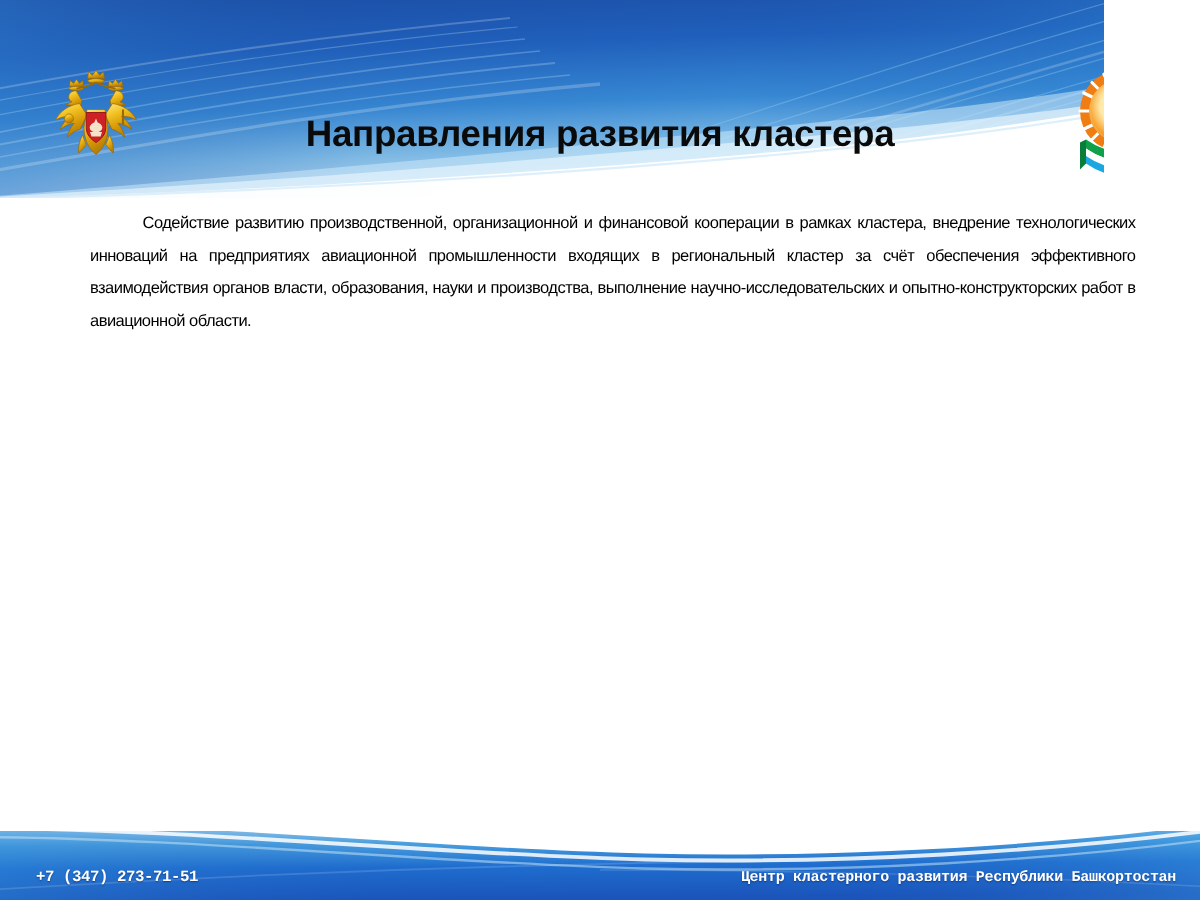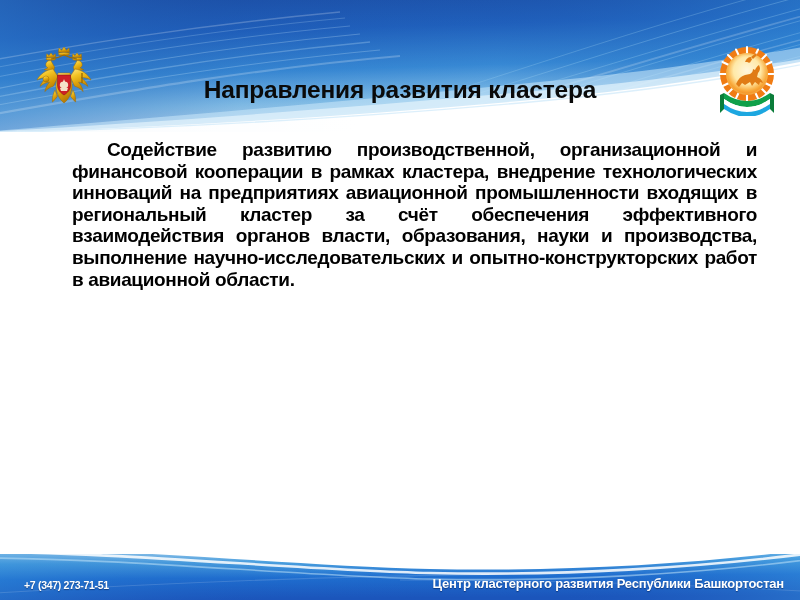--- a/index.html
+++ b/index.html
@@ -5,69 +5,69 @@
   html,body{margin:0;padding:0;}
   body{
     width:800px;height:600px;overflow:hidden;
     background:#ffffff;
     font-family:"Liberation Sans","DejaVu Sans",sans-serif;
     position:relative;
   }
   #slide{position:absolute;inset:0;width:800px;height:600px;overflow:hidden;background:#fff;}
 
   
-  .header-band{position:absolute;left:0;top:0;width:800px;height:132px;overflow:hidden;}
+  .header-band{position:absolute;left:0;top:0;width:736px;height:132px;overflow:hidden;}
   .header-svg{position:absolute;left:0;top:0;}
 
   .emblem-ru{position:absolute;left:33px;top:44px;width:62px;height:72px;}
   .emblem-bk{position:absolute;left:714px;top:40px;width:66px;height:76px;}
 
   .slide-title{
     position:absolute;left:110px;top:76px;width:580px;
     text-align:center;
     font-size:24.5px;font-weight:bold;color:#0a0a0a;
     letter-spacing:-0.2px;
     font-family:"Liberation Sans","DejaVu Sans",sans-serif;
     white-space:nowrap;
   }
 
   
   .body-text{
     position:absolute;left:60px;top:139px;width:697px;
   }
   .para{
-    margin:0 0 4px 12px;
+    margin:0 0 4px 0;
     text-indent:35px;
     text-align:justify;
-    font-size:19px;
+    font-size:11px;
     line-height:21.6px;
-    font-weight:bold;
+    font-weight:normal;
     color:#000000;
     font-family:"Liberation Sans","DejaVu Sans",sans-serif;
     letter-spacing:-0.35px;
     word-spacing:0px;
     -webkit-font-smoothing:none;
   }
   .para:last-child{margin-bottom:0;}
 
   
   .footer-band{position:absolute;left:0;bottom:0;width:800px;height:46px;overflow:hidden;}
   .footer-svg{position:absolute;left:0;top:0;}
   .footer-phone{
     position:absolute;left:24px;bottom:9px;
     font-size:10.5px;font-weight:bold;color:#ffffff;
     letter-spacing:-0.3px;
-    font-family:Liberation Sans, sans-serif;
+    font-family:Liberation Mono, monospace;
     text-shadow:0 1px 1px rgba(0,30,80,.55);
   }
   .footer-org{
     position:absolute;right:16px;bottom:9px;
-    font-size:13px;font-weight:bold;color:#ffffff;
+    font-size:10px;font-weight:bold;color:#ffffff;
     letter-spacing:-0.2px;
-    font-family:Liberation Sans, sans-serif;
+    font-family:Liberation Mono, monospace;
     text-shadow:0 1px 1px rgba(0,30,80,.55);
   }
 </style>
 </head>
 <body>
 
 <div id="slide">
 
   <div class="header-band">
     <svg class="header-svg" width="800" height="132" viewBox="0 0 800 132">

